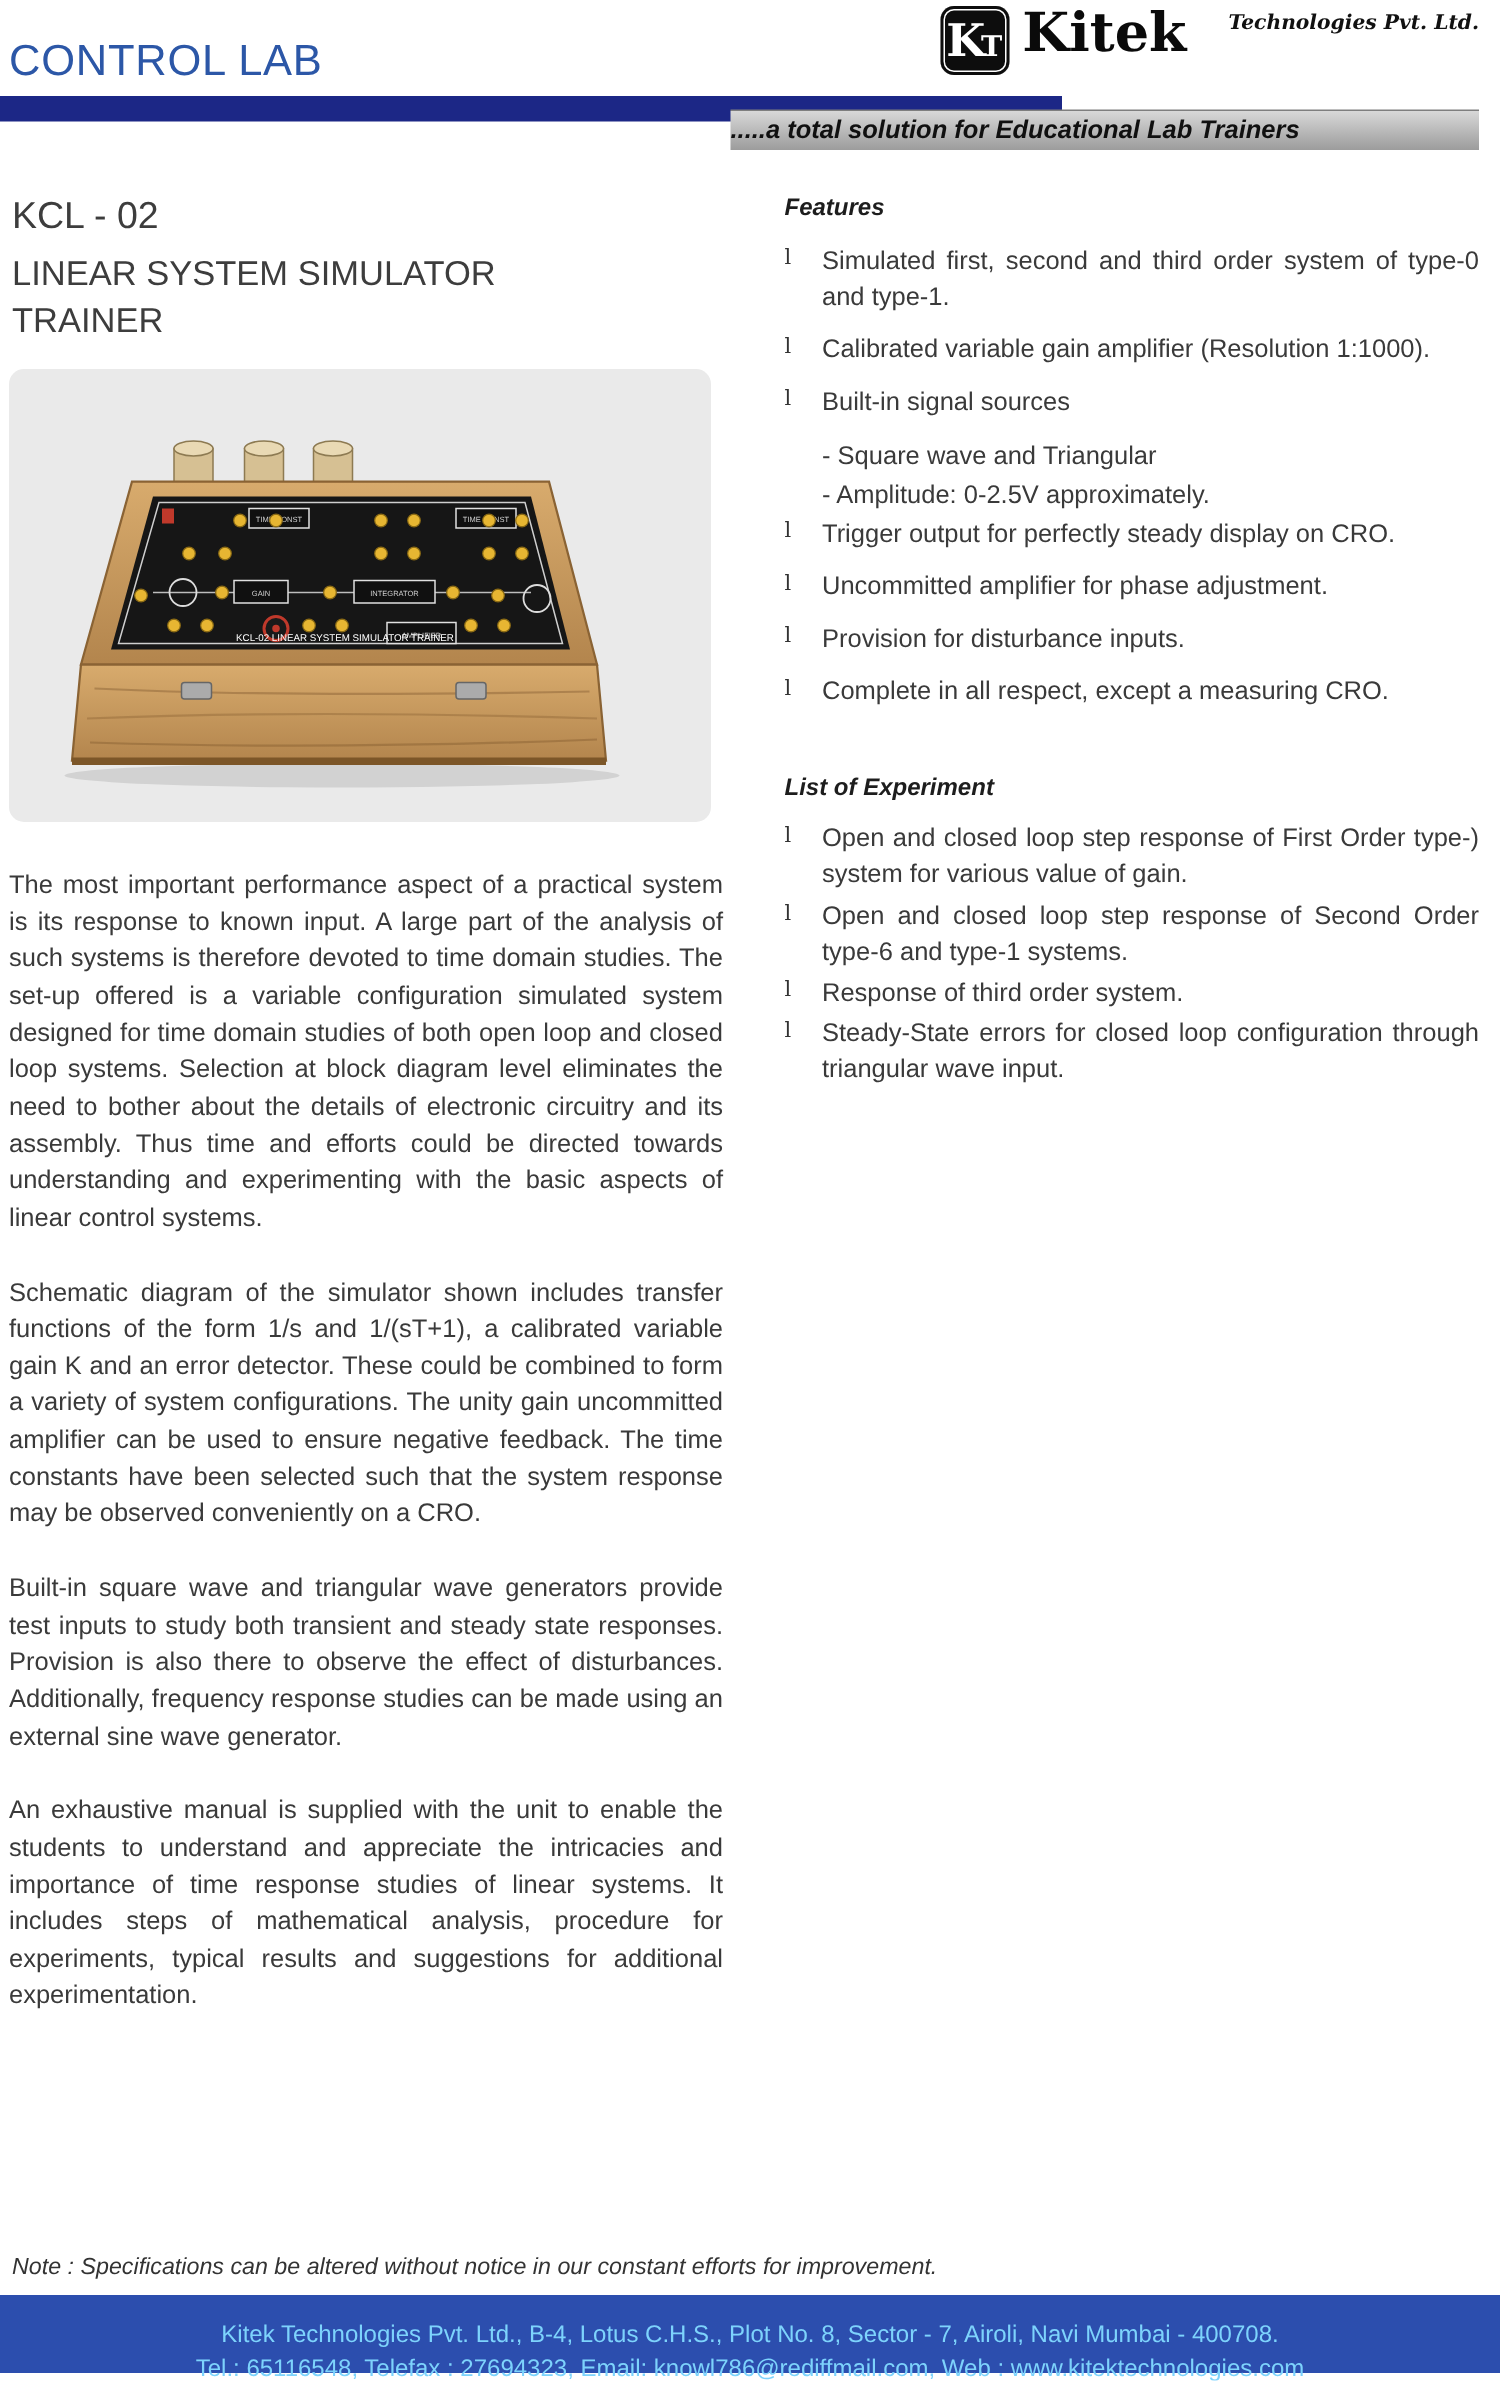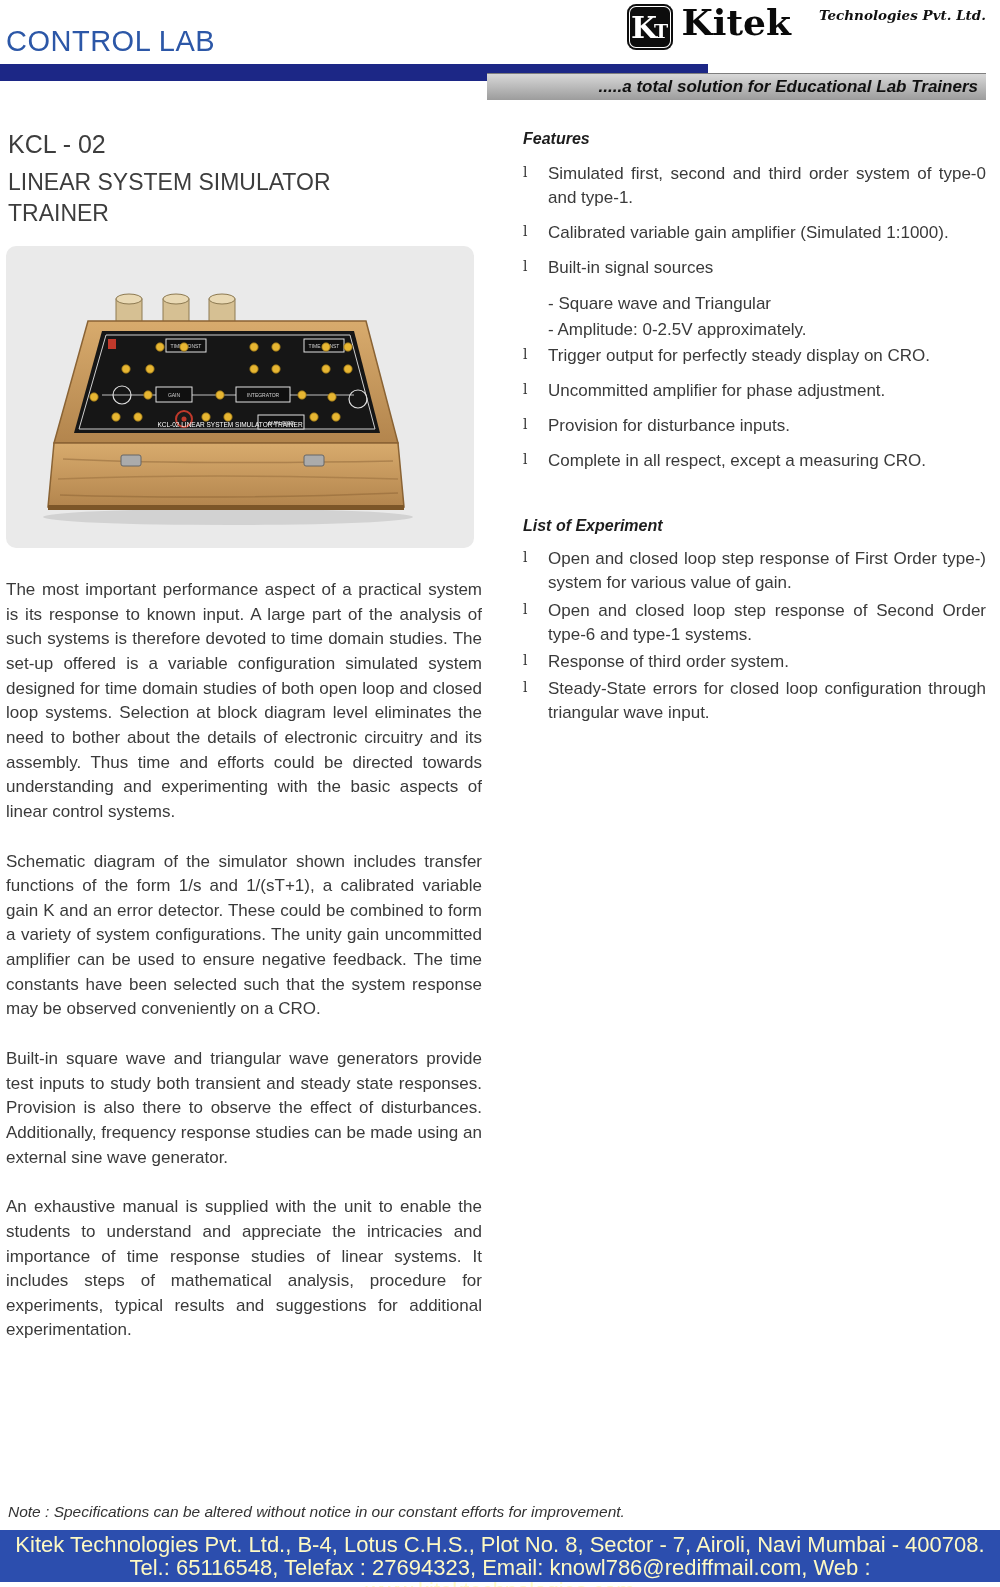--- a/index.html
+++ b/index.html
@@ -29,21 +29,21 @@
   .logo-text { display:flex; flex-direction:row; align-items:flex-start; }
   .brand { font-family:"DejaVu Serif", serif; font-weight:bold; font-size:36px; line-height:1; color:#0a0a0a; }
   .brand-sub { font-family:"DejaVu Serif", serif; font-style:italic; font-weight:bold; font-size:13.5px; color:#111; margin-top:3px; margin-left:28px; white-space:nowrap; }
 
   .header-bars { position:relative; height:42px; margin-top:4px; }
   .blue-bar { position:absolute; left:0; top:0; width:708px; height:17px; background:#1c2786; }
   .tagline-bar {
     position:absolute; left:487px; right:14px; top:9px; height:27px;
     background:linear-gradient(#d8d8d8, #9c9c9c);
     border-top:1px solid #7e7e7e;
-    display:flex; align-items:center; justify-content:flex-end;
+    display:flex; align-items:center; 
     padding-right:8px;
     font-style:italic; font-weight:bold; font-size:17px; color:#101010;
   }
 
   
   .content { display:flex; gap:41px; padding:10px 14px 0 6px; }
   .col-left { width:476px; flex:none; }
   .col-right { flex:1; padding-top:14px; }
 
   .model { font-size:25px; font-weight:400; color:#3d3d3d; margin:14px 0 0 2px; }
@@ -68,22 +68,22 @@
   .bullet-text { flex:1; font-size:17px; line-height:1.42; text-align:justify; color:#3a3a3a; }
   .sub-item { margin-left:25px; font-size:17px; line-height:1.42; color:#3a3a3a; margin-bottom:2px; }
 
   
   .note {
     position:absolute; left:8px; bottom:66px;
     font-style:italic; font-size:15.5px; color:#333;
   }
   .footer {
     position:absolute; left:0; right:0; bottom:5px; height:52px;
-    background:#2c4eae; color:#fef9c3;
-    text-align:center; font-size:22px; line-height:23px; padding-top:3px;
+    background:#2c4eae; color:#7dd3fc;
+    text-align:center; font-size:16px; line-height:23px; padding-top:15px;
   }
 </style>
 </head>
 <body>
 
 <div class="header-top">
   <h1 class="control-lab">CONTROL LAB</h1>
   <div class="logo">
     <div class="logo-mark">
       <span class="k">K</span>
@@ -214,21 +214,21 @@
 
   <div class="col-right">
     <div class="section-heading features-heading">Features</div>
     <div class="bullet-list">
         <div class="bullet-item">
           <span class="bullet">l</span>
           <span class="bullet-text">Simulated first, second and third order system of type-0 and type-1.</span>
         </div>
         <div class="bullet-item">
           <span class="bullet">l</span>
-          <span class="bullet-text">Calibrated variable gain amplifier (Simulated 1:1000).</span>
+          <span class="bullet-text">Calibrated variable gain amplifier (Resolution 1:1000).</span>
         </div>
         <div class="bullet-item">
           <span class="bullet">l</span>
           <span class="bullet-text">Built-in signal sources</span>
         </div>
         <div class="sub-item">-  Square wave and Triangular</div>
         <div class="sub-item">-   Amplitude: 0-2.5V approximately.</div>
         <div class="bullet-item">
           <span class="bullet">l</span>
           <span class="bullet-text">Trigger output for perfectly steady display on CRO.</span>

